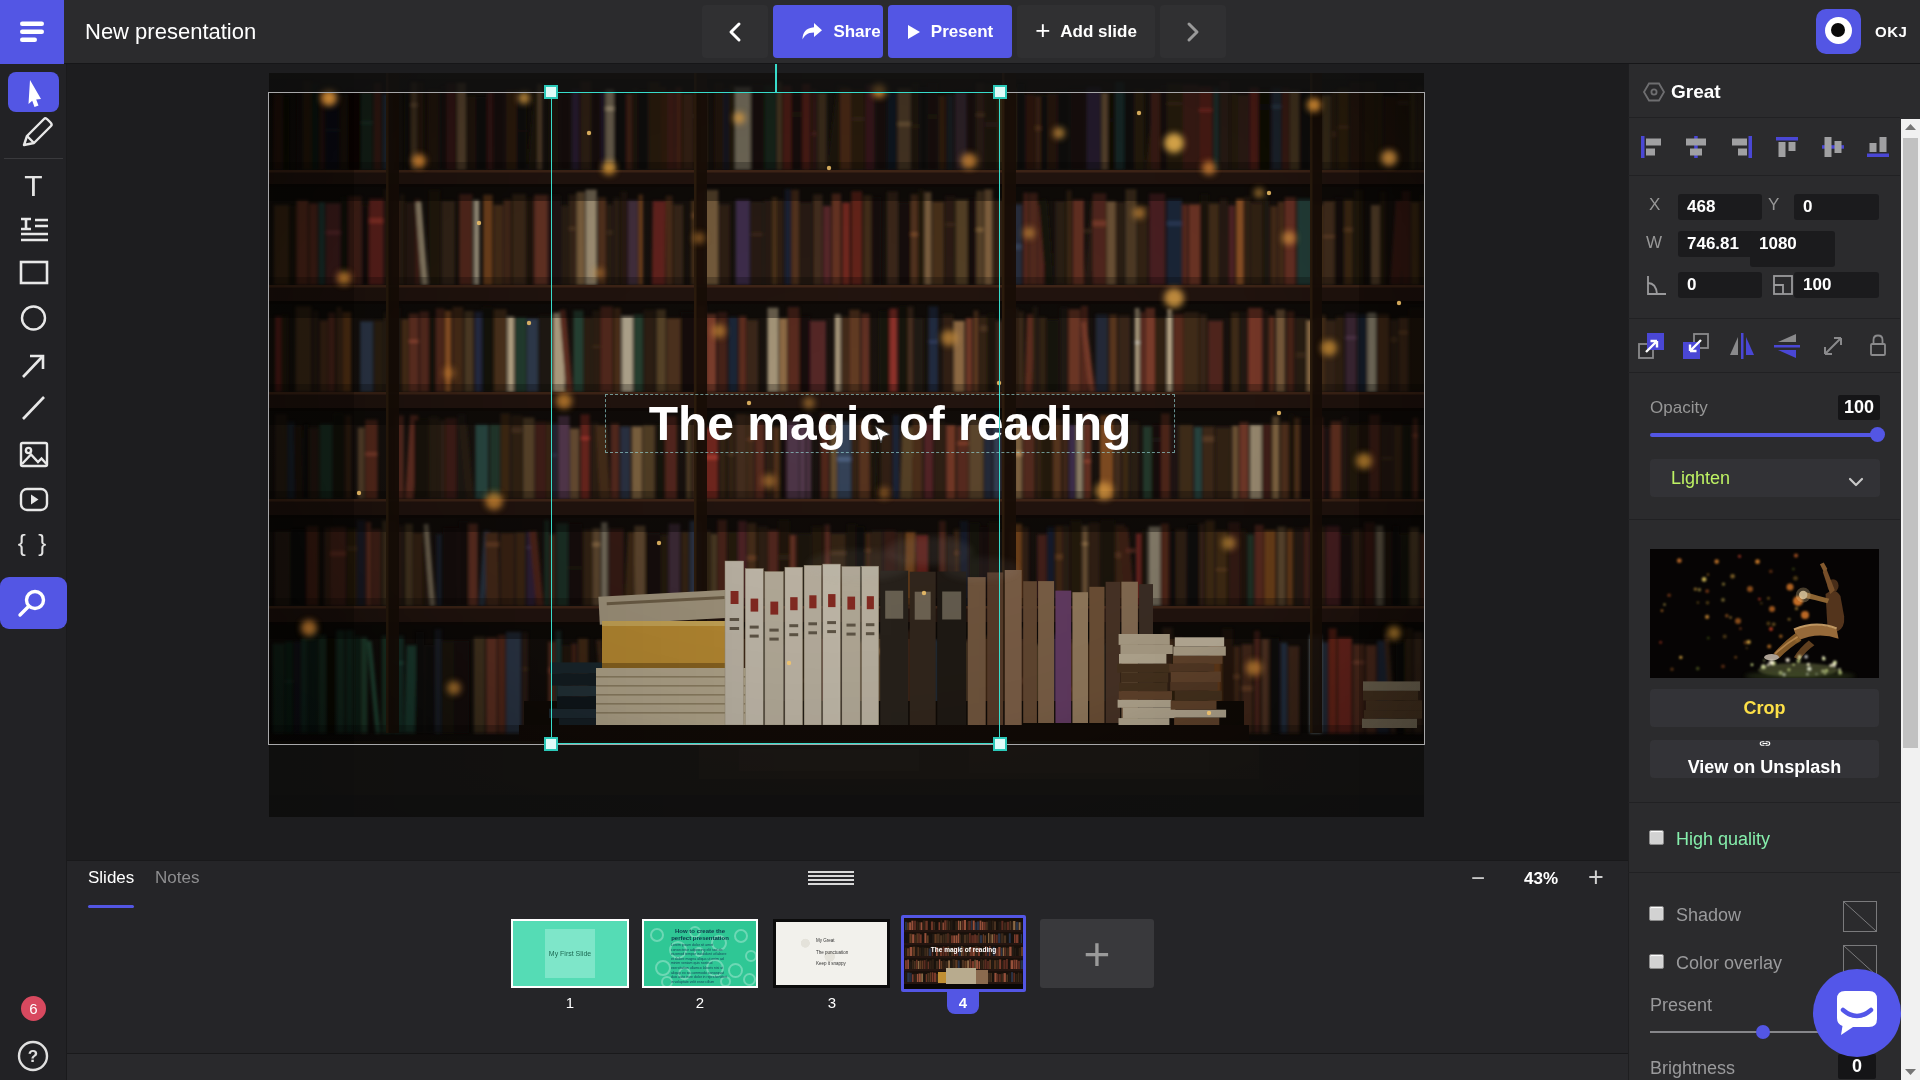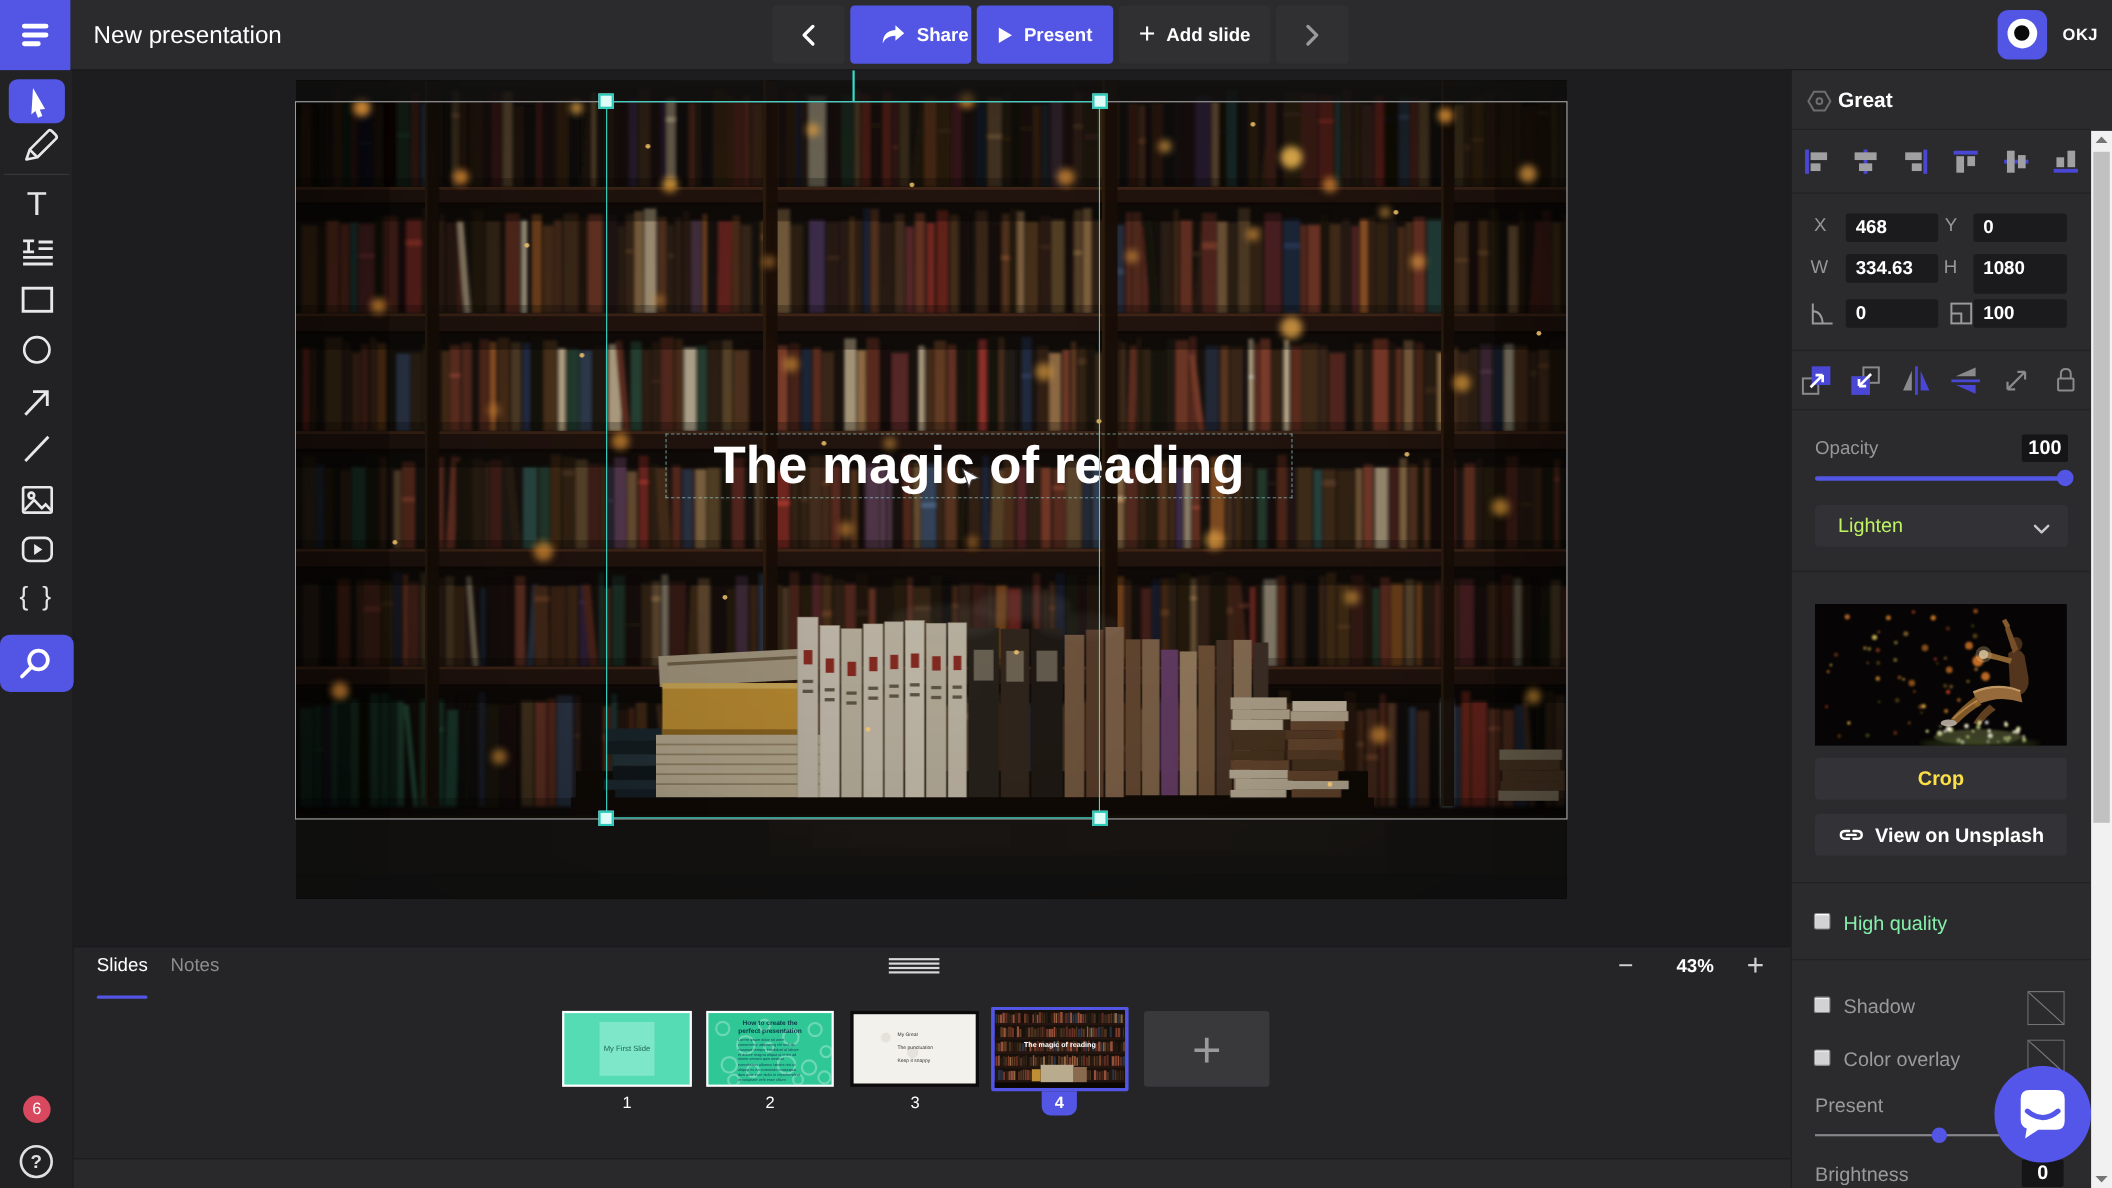--- a/index.html
+++ b/index.html
@@ -1532,25 +1532,25 @@
     <div class="lbl" style="position:static;">X</div>
   </div>
 <div class="abs ibox" style="left:1678px;top:194px;width:84px;height:26px;">468</div>
 <div class="abs" style="left:1768px;top:195px;">
     <div class="lbl" style="position:static;">Y</div>
   </div>
 <div class="abs ibox" style="left:1794px;top:194px;width:85px;height:26px;">0</div>
 <div class="abs" style="left:1646px;top:233px;">
     <div class="lbl" style="position:static;">W</div>
   </div>
-<div class="abs ibox" style="left:1678px;top:231px;width:84px;height:26px;">334.63</div>
+<div class="abs ibox" style="left:1678px;top:231px;width:84px;height:26px;">746.81</div>
 <div class="abs" style="left:1767px;top:233px;">
     <div class="lbl" style="position:static;">H</div>
   </div>
-<div class="abs ibox" style="left:1794px;top:231px;width:85px;height:36px;">1080</div>
+<div class="abs ibox" style="left:1750px;top:231px;width:85px;height:36px;">1080</div>
 <div class="abs" style="left:1644px;top:273px;"><svg width="24" height="24" viewBox="0 0 24 24">
       <g fill="none" stroke="#9a9a9c" stroke-width="1.8">
         <path d="M4 3 L4 21 L22 21"></path>
         <path d="M4 10 Q12 10 13 21"></path>
       </g>
     </svg></div>
 <div class="abs ibox" style="left:1678px;top:272px;width:84px;height:26px;">0</div>
 <div class="abs" style="left:1771px;top:273px;"><svg width="24" height="24" viewBox="0 0 24 24">
       <g fill="none" stroke="#9a9a9c" stroke-width="1.8">
         <rect x="3" y="3" width="18" height="18"></rect>
@@ -1712,21 +1712,21 @@
         <circle cx="189.7" cy="120.6" r="1.3" fill="#e8f0b0" opacity="0.87"></circle>
         <circle cx="157.4" cy="125.3" r="1.3" fill="#ffffff" opacity="0.90"></circle>
         <circle cx="134.1" cy="125.7" r="1.8" fill="#ffffff" opacity="0.98"></circle>
         <circle cx="114.2" cy="111.4" r="1.0" fill="#d8e890" opacity="0.72"></circle>
         <circle cx="121.4" cy="113.4" r="2.5" fill="#f8f0d8" opacity="0.88"></circle>
         <ellipse cx="148" cy="121" rx="40" ry="7" fill="#b8c878" opacity="0.3"></ellipse>
       </g>
       <ellipse cx="150" cy="127" rx="55" ry="5" fill="#3a4a20" opacity="0.45" filter="url(#nb2)"></ellipse>
     </svg></div>
 <div class="abs" style="left:1650px;top:689px;width:229px;height:38px;background:#333337;border-radius:4px;color:#fde047;font-weight:bold;font-size:18px;display:flex;align-items:center;justify-content:center;">Crop</div>
-<div class="abs" style="left:1650px;top:740px;width:229px;height:38px;background:#333337;border-radius:4px;color:#fff;font-weight:bold;font-size:18px;display:flex;align-items:center;justify-content:center;gap:10px;">
+<div class="abs" style="left:1650px;top:740px;width:229px;height:38px;background:#333337;border-radius:4px;color:#fff;font-weight:bold;font-size:18px;display:flex;align-items:center;justify-content:center;gap:10px;flex-direction:column;">
     <svg width="24" height="14" viewBox="0 0 24 14">
       <g fill="none" stroke="#fff" stroke-width="2.2" stroke-linecap="round">
         <path d="M10 3.5 L7 3.5 Q2.5 3.5 2.5 7 Q2.5 10.5 7 10.5 L10 10.5"></path>
         <path d="M14 3.5 L17 3.5 Q21.5 3.5 21.5 7 Q21.5 10.5 17 10.5 L14 10.5"></path>
         <path d="M8 7 L16 7"></path>
       </g>
     </svg>
     <span>View on Unsplash</span>
   </div>
 <div class="abs div" style="left:1628px;top:802px;"></div>

